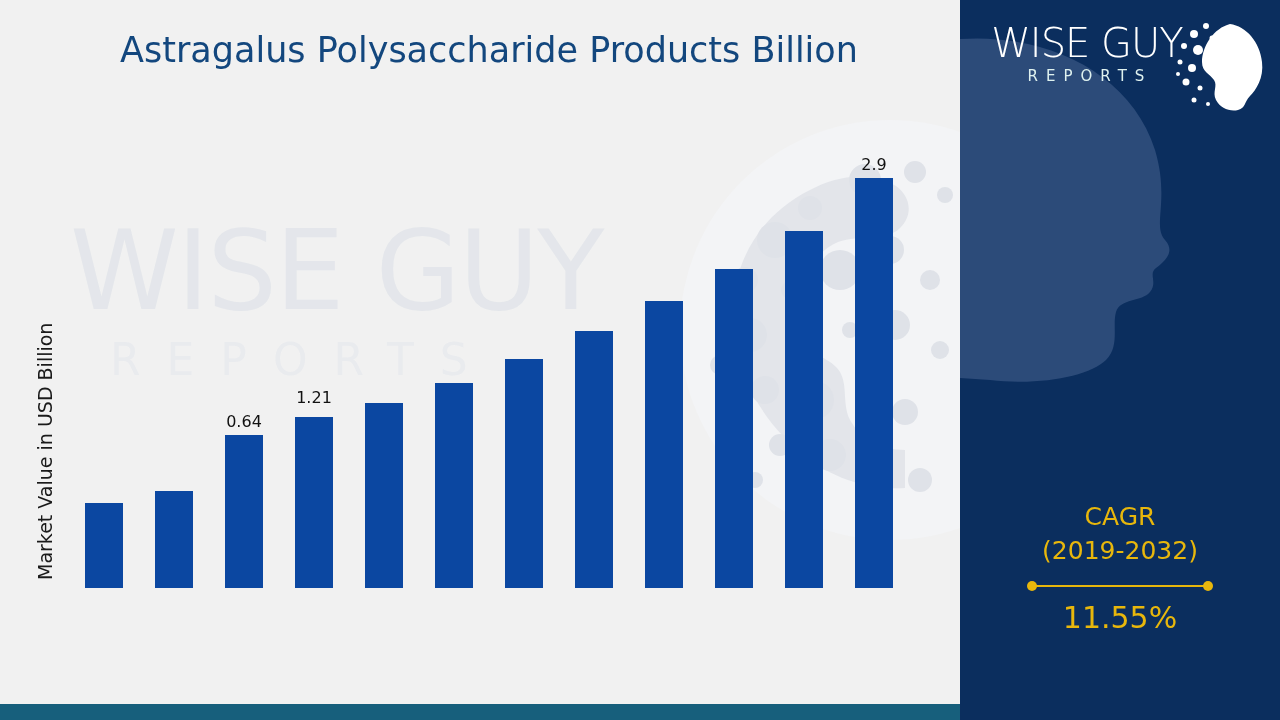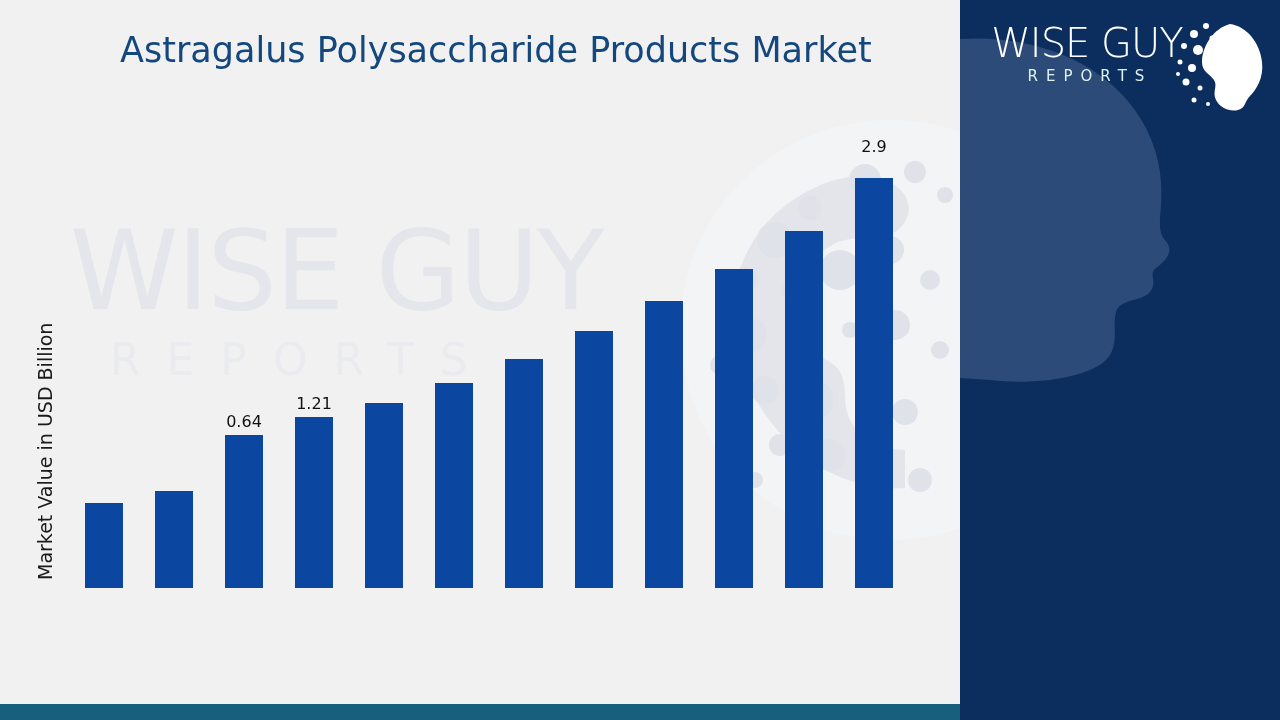--- a/index.html
+++ b/index.html
@@ -65,21 +65,21 @@
   .bar-col{position:absolute;bottom:0;width:38px;text-align:center;}
   .bar{width:38px;background:#0b47a1;position:absolute;bottom:0;left:0;}
   .bar-label{position:absolute;left:-14px;width:66px;text-align:center;
              font-size:16px;color:#111;}
 </style>
 </head>
 <body>
 
 <div class="root">
 
-  <div class="chart-title">Astragalus Polysaccharide Products Market</div>
+  <div class="chart-title">Astragalus Polysaccharide Products Billion</div>
 
   <div class="watermark">
     <div class="wm-wise">WISE GUY</div>
     <div class="wm-reports">REPORTS</div>
   </div>
 
   <div class="big-circle"></div>
   <svg class="dots" viewBox="0 0 370 370">
     <g fill="#dfe2e8">
       <path d="M120 40 C 60 70, 35 130, 45 190 C 52 238, 80 280, 120 310 C 150 332, 185 340, 215 338 L 215 300 C 190 300, 170 288, 160 270 C 152 254, 158 236, 150 222 C 142 208, 120 206, 114 190 C 108 172, 120 156, 118 140 C 116 120, 128 100, 148 92 C 170 84, 196 92, 210 78 C 224 64, 220 46, 206 36 C 180 20, 145 26, 120 40 Z" opacity="0.85"></path>
@@ -137,38 +137,48 @@
           <circle cx="28" cy="68" r="2.5"></circle>
             <circle cx="6" cy="54" r="2"></circle>
           <circle cx="40" cy="18" r="2.5"></circle>
             <circle cx="44" cy="34" r="2"></circle>
           <circle cx="22" cy="80" r="2.5"></circle>
             <circle cx="36" cy="84" r="2"></circle>
         </g>
       </svg>
     </div>
 
+    <div class="cagr">
+      <div class="cagr-title">CAGR</div>
+      <div class="cagr-title">(2019-2032)</div>
+      <div class="cagr-line">
+        <span class="dot l"></span>
+        <span class="ln"></span>
+        <span class="dot r"></span>
+      </div>
+      <div class="cagr-value">11.55%</div>
+    </div>
   </div>
 
   <div class="plot">
     <div class="ylabel">Market Value in USD Billion</div>
     <div class="bars" id="bars">
         <div class="bar-col" style="left: 10px;">
           <div class="bar" style="height: 85px; background: rgb(11, 71, 161);"></div>
         </div>
         <div class="bar-col" style="left: 80px;">
           <div class="bar" style="height: 97px; background: rgb(11, 71, 161);"></div>
         </div>
         <div class="bar-col" style="left: 150px;">
           <div class="bar" style="height: 153px; background: rgb(11, 71, 161);"></div>
           <div class="bar-label" style="bottom: 157px;">0.64</div>
         </div>
         <div class="bar-col" style="left: 220px;">
           <div class="bar" style="height: 171px; background: rgb(11, 71, 161);"></div>
-          <div class="bar-label" style="bottom: 175px;">1.21</div>
+          <div class="bar-label" style="bottom: 181px;">1.21</div>
         </div>
         <div class="bar-col" style="left: 290px;">
           <div class="bar" style="height: 185px; background: rgb(11, 71, 161);"></div>
         </div>
         <div class="bar-col" style="left: 360px;">
           <div class="bar" style="height: 205px; background: rgb(11, 71, 161);"></div>
         </div>
         <div class="bar-col" style="left: 430px;">
           <div class="bar" style="height: 229px; background: rgb(11, 71, 161);"></div>
         </div>
@@ -179,19 +189,19 @@
           <div class="bar" style="height: 287px; background: rgb(11, 71, 161);"></div>
         </div>
         <div class="bar-col" style="left: 640px;">
           <div class="bar" style="height: 319px; background: rgb(11, 71, 161);"></div>
         </div>
         <div class="bar-col" style="left: 710px;">
           <div class="bar" style="height: 357px; background: rgb(11, 71, 161);"></div>
         </div>
         <div class="bar-col" style="left: 780px;">
           <div class="bar" style="height: 410px; background: rgb(11, 71, 161);"></div>
-          <div class="bar-label" style="bottom: 432px;">2.9</div>
+          <div class="bar-label" style="bottom: 414px;">2.9</div>
         </div>
       </div>
   </div>
 
   <div class="teal-strip"></div>
 </div>
 
 </body></html>

